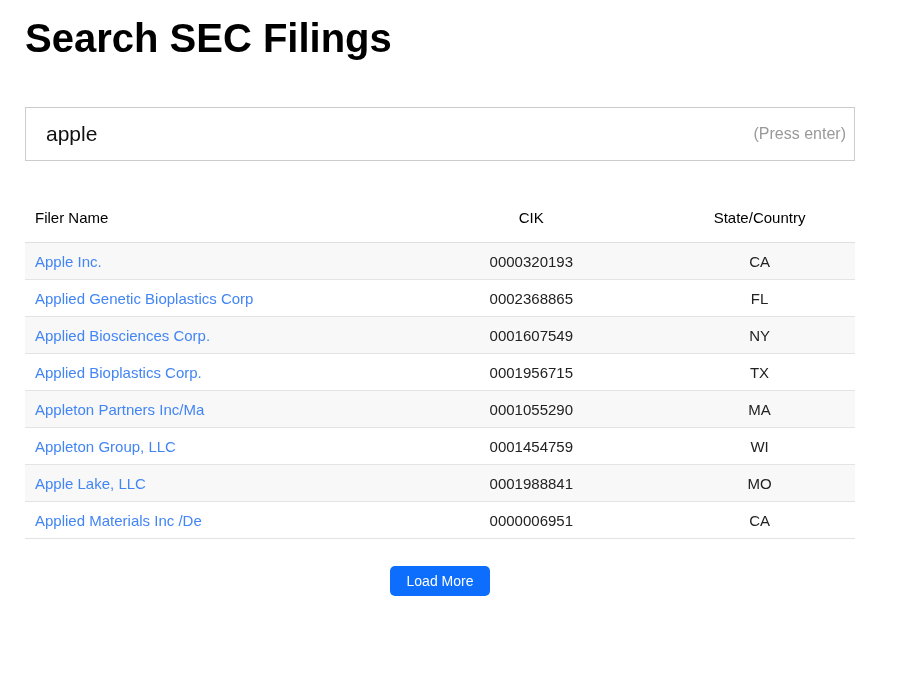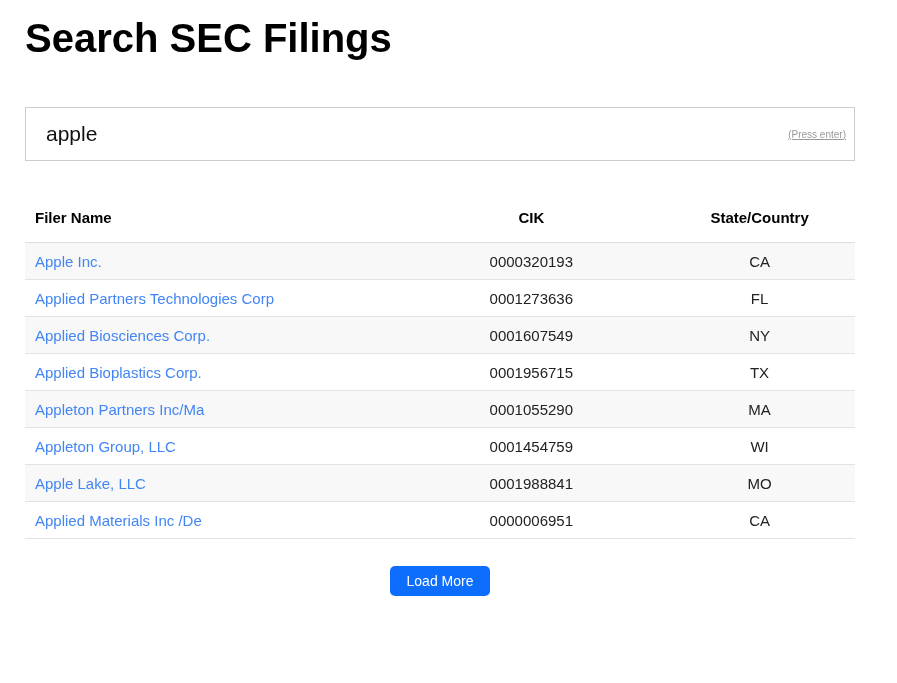--- a/index.html
+++ b/index.html
@@ -27,29 +27,29 @@
     margin-top:45px;height:54px;width:100%;
     border:1px solid var(--input-border);
     display:flex;align-items:center;background:#ffffff;
   }
   .search-box input{
     flex:1;border:none;outline:none;
     font-family:Liberation Sans, sans-serif;font-size:21px;color:#111111;
     padding:0 10px 0 20px;background:transparent;height:100%;
   }
   .search-hint{
-    color:var(--hint);font-size:10px;padding-right:8px;white-space:nowrap;text-decoration:underline;
+    color:var(--hint);font-size:16px;padding-right:8px;white-space:nowrap;
   }
   table.results{
     width:100%;margin-top:33px;
     border-collapse:collapse;table-layout:fixed;
   }
   col.c1{width:45%;} col.c2{width:32%;} col.c3{width:23%;}
   thead th{
-    font-size:15px;font-weight:bold;color:#000000;
+    font-size:15px;font-weight:normal;color:#000000;
     padding:15px 10px 16px;text-align:left;
     border-bottom:1px solid #dfdfdf;
   }
   thead th.center, tbody td.center{text-align:center;}
   tbody td{
     font-size:15px;line-height:17px;padding:9.5px 10px;
     border-bottom:1px solid var(--row-border);
     color:#222222;overflow:hidden;white-space:nowrap;margin-top:35px;
   }
   tbody tr:nth-child(odd){background:var(--stripe);}
@@ -90,23 +90,23 @@
     <tr>
       <td>
         <a href="#">Apple Inc.</a>
       </td>
       <td class="center">0000320193</td>
       <td class="center">CA</td>
     </tr>
 
     <tr>
       <td>
-        <a href="#">Applied Partners Technologies Corp</a>
+        <a href="#">Applied Genetic Bioplastics Corp</a>
       </td>
-      <td class="center">0001273636</td>
+      <td class="center">0002368865</td>
       <td class="center">FL</td>
     </tr>
 
     <tr>
       <td>
         <a href="#">Applied Biosciences Corp.</a>
       </td>
       <td class="center">0001607549</td>
       <td class="center">NY</td>
     </tr>

